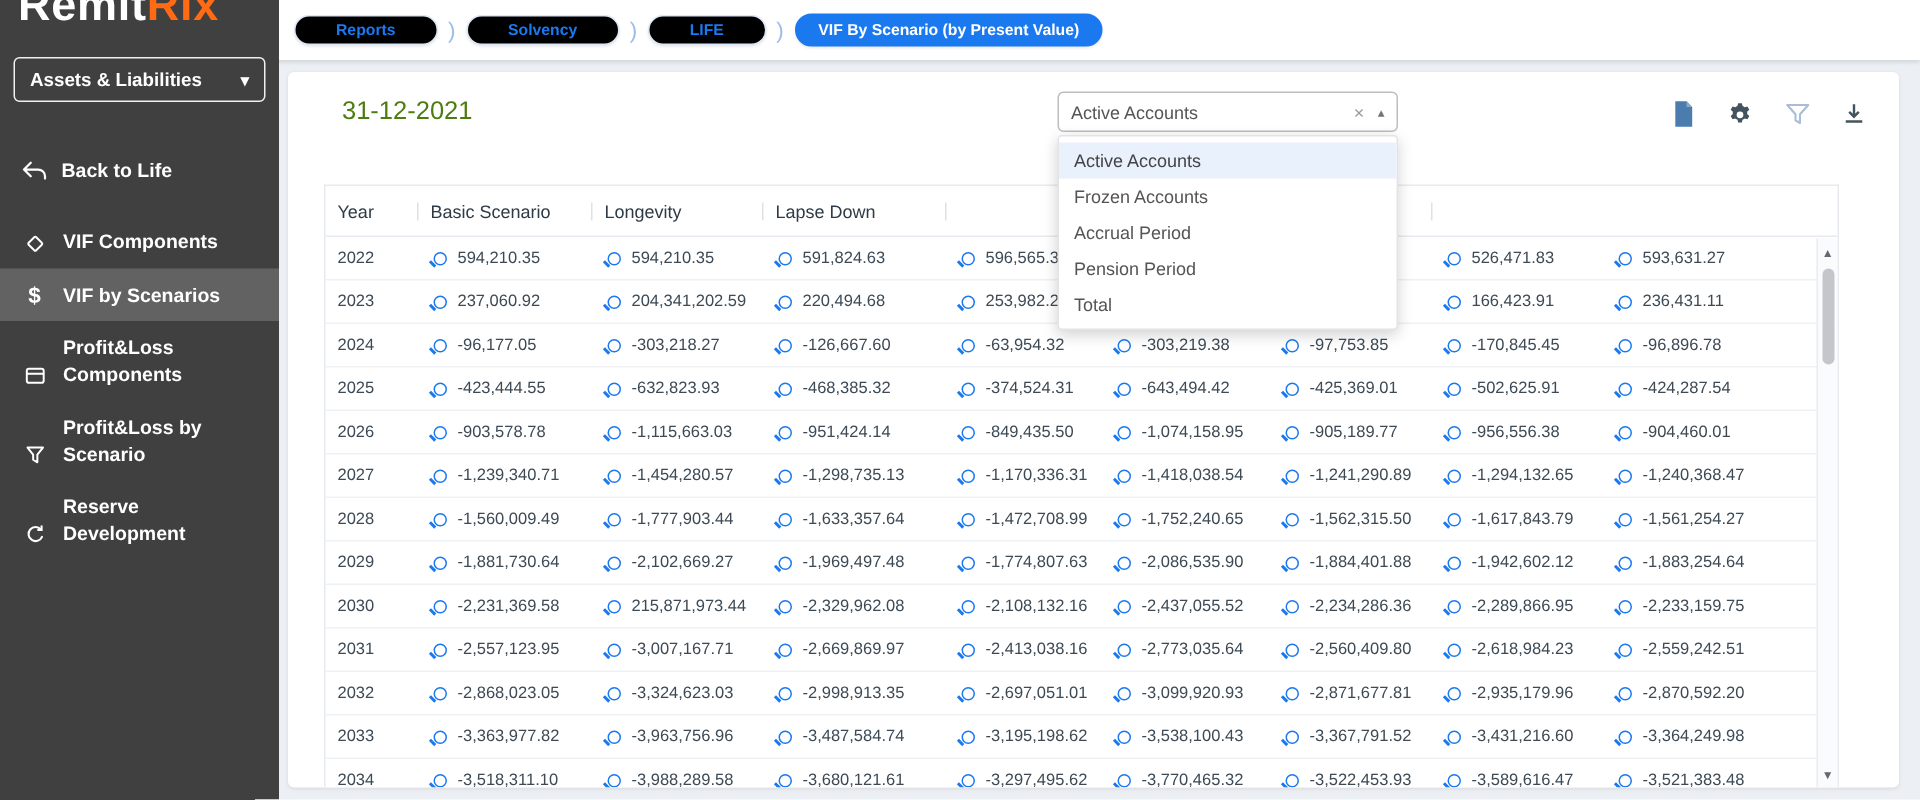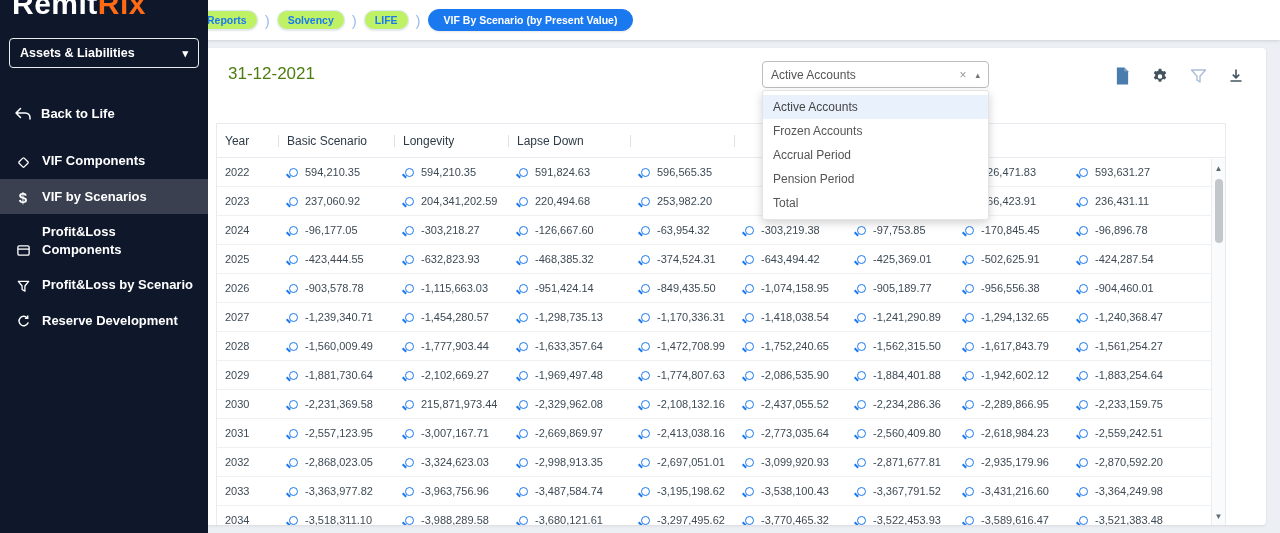--- a/index.html
+++ b/index.html
@@ -1,38 +1,38 @@
 <!DOCTYPE html>
 <html><head>
 <meta charset="utf-8">
 <style>
   *{box-sizing:border-box;margin:0;padding:0}
   html,body{width:1280px;height:533px;overflow:hidden}
   body{font-family:"Liberation Sans",sans-serif;background:#eceff3;position:relative;cursor:default}
 
   
-  .sidebar{position:absolute;left:0;top:0;width:208px;height:533px;background:#0f172a;color:#fff;z-index:6}
+  .sidebar{position:absolute;left:0;top:0;width:186px;height:533px;background:#404040;color:#fff;z-index:6}
   .logo{height:26px;overflow:hidden;padding-left:12px}
   .logo-text{font-size:30px;font-weight:800;letter-spacing:.5px;display:inline-block;margin-top:-14px;white-space:nowrap}
   .logo-accent{color:#ff6a13}
   .side-select{margin:12px 9px 0;border:1px solid rgba(255,255,255,.92);border-radius:4px;height:30px;display:flex;align-items:center;justify-content:space-between;padding:0 10px;font-size:12.5px;font-weight:700;cursor:pointer}
   .back-row{display:flex;align-items:center;gap:9px;padding:8px 14px;margin-top:30px;font-size:13px;font-weight:700;cursor:pointer}
   .menu{margin-top:14px}
   .side-item{display:flex;align-items:flex-end;gap:10px;padding:9px 14px;font-size:13px;font-weight:700;line-height:1.35;cursor:pointer}
   .side-item.active{background:rgba(255,255,255,.18)}
   .icn{width:18px;display:inline-flex;justify-content:center;align-items:center;flex:none}
   .icn svg{display:block}
   .side-item .icn{margin-top:1px}
   .dollar{font-size:15px;font-weight:800;line-height:1}
   .chev{font-size:11px}
 
   
   .topbar{position:absolute;left:178px;right:0;top:0;height:40px;background:#fff;box-shadow:0 1px 3px rgba(0,0,0,.12);display:flex;align-items:center;padding-left:18px;z-index:4}
   .crumbs{display:flex;align-items:center;gap:7px}
-  .crumb{background:#bef264;color:#1b79f0;border:1px solid #dde8f8;box-shadow:0 1px 2px rgba(0,0,0,.10);border-radius:11px;padding:3px 10px;font-size:10.5px;font-weight:700;cursor:pointer;white-space:nowrap}
+  .crumb{background:#000000;color:#1b79f0;border:1px solid #dde8f8;box-shadow:0 1px 2px rgba(0,0,0,.10);border-radius:11px;padding:3px 27px;font-size:10.5px;font-weight:700;cursor:pointer;white-space:nowrap}
   .crumb-sep{color:#9cbdea;font-size:15px;line-height:1}
   .crumb.active{background:#1b79f0;color:#fff;border-color:#1b79f0;padding:4px 15px}
 
   
   .card{position:absolute;left:192px;right:14px;top:48px;bottom:8px;background:#fff;border-radius:4px;box-shadow:0 1px 3px rgba(0,0,0,.09);overflow:hidden}
   .date{position:absolute;left:36px;top:16px;font-size:17px;color:#4d7c0f}
   .toolbar{position:absolute;right:18px;top:16px;display:flex;gap:14px;align-items:center;z-index:3}
   .tool-btn{background:none;border:none;width:24px;height:24px;display:flex;align-items:center;justify-content:center;cursor:pointer;padding:0}
 
   
@@ -48,21 +48,21 @@
   .mag::after{content:"";position:absolute;width:5px;height:1.7px;background:#1b79f0;left:-4px;bottom:-1.5px;transform:rotate(45deg)}
 
   
   .vscroll{position:absolute;top:35px;right:0;bottom:0;width:14px;background:#fafbfc;border-left:1px solid #ececec;z-index:2}
   .varrow{position:absolute;left:0;width:13px;height:14px;display:flex;align-items:center;justify-content:center;font-size:8px;color:#5f6a72;cursor:pointer}
   .varrow.up{top:2px}
   .varrow.down{bottom:2px}
   .vthumb{position:absolute;left:2.5px;top:20px;width:8px;height:64px;background:#c3c7cb;border-radius:4px;cursor:pointer}
 
   
-  .acct{position:absolute;left:570px;top:13px;width:227px;z-index:10}
+  .acct{position:absolute;left:513px;top:13px;width:227px;z-index:10}
   .acct-input{height:27px;border:1px solid #bdbdbd;border-radius:4px;background:#fff;display:flex;align-items:center;padding:0 8px;font-size:12px;color:#555;cursor:pointer}
   .acct-value{flex:1}
   .acct-clear{color:#9a9a9a;font-size:12px;margin-right:9px;cursor:pointer}
   .acct-caret{color:#757575;font-size:9px;cursor:pointer}
   .acct-panel{margin-top:2px;background:#fff;border:1px solid #e4e4e4;box-shadow:0 3px 10px rgba(0,0,0,.18);border-radius:3px;padding:4px 0}
   .opt{padding:5px 10px;font-size:12px;color:#555;cursor:pointer}
   .opt.selected{background:#e9f1fd;color:#444}
 </style>
 </head>
 <body>

